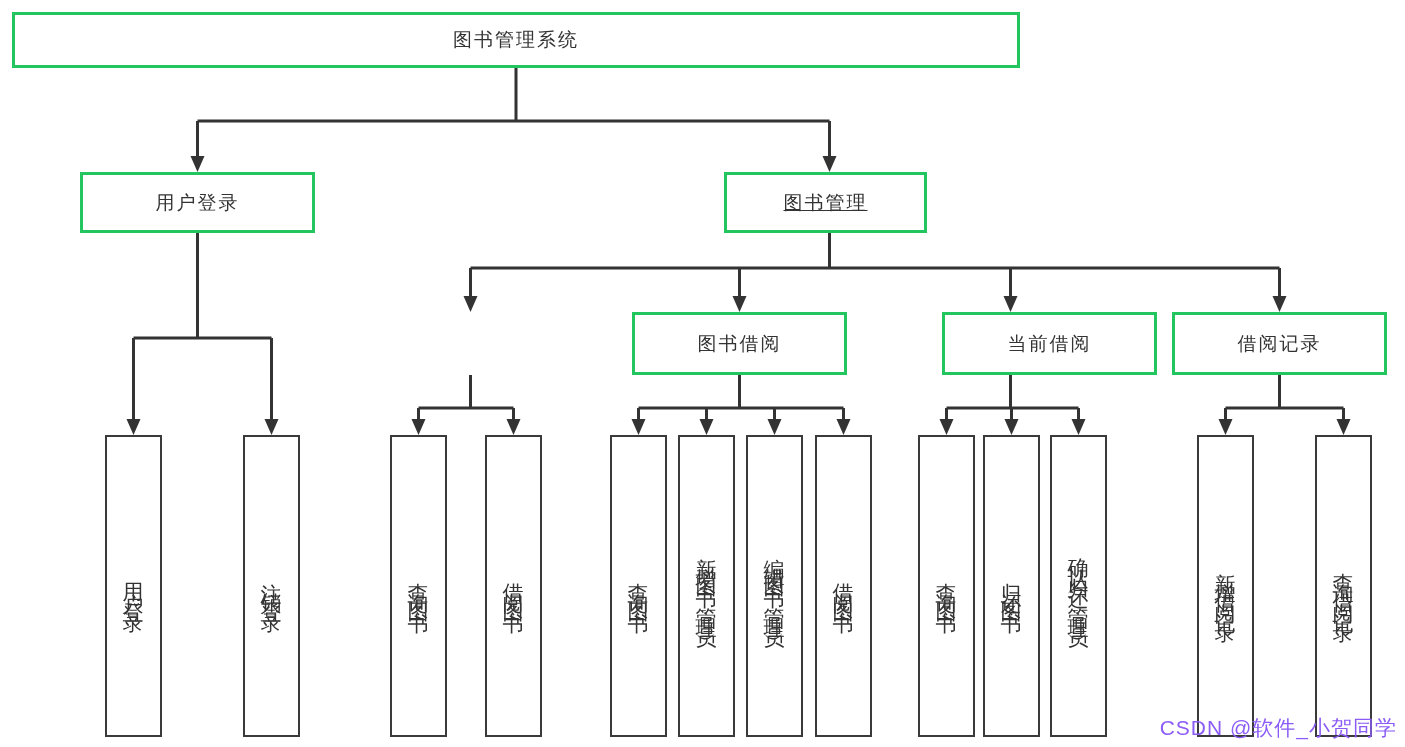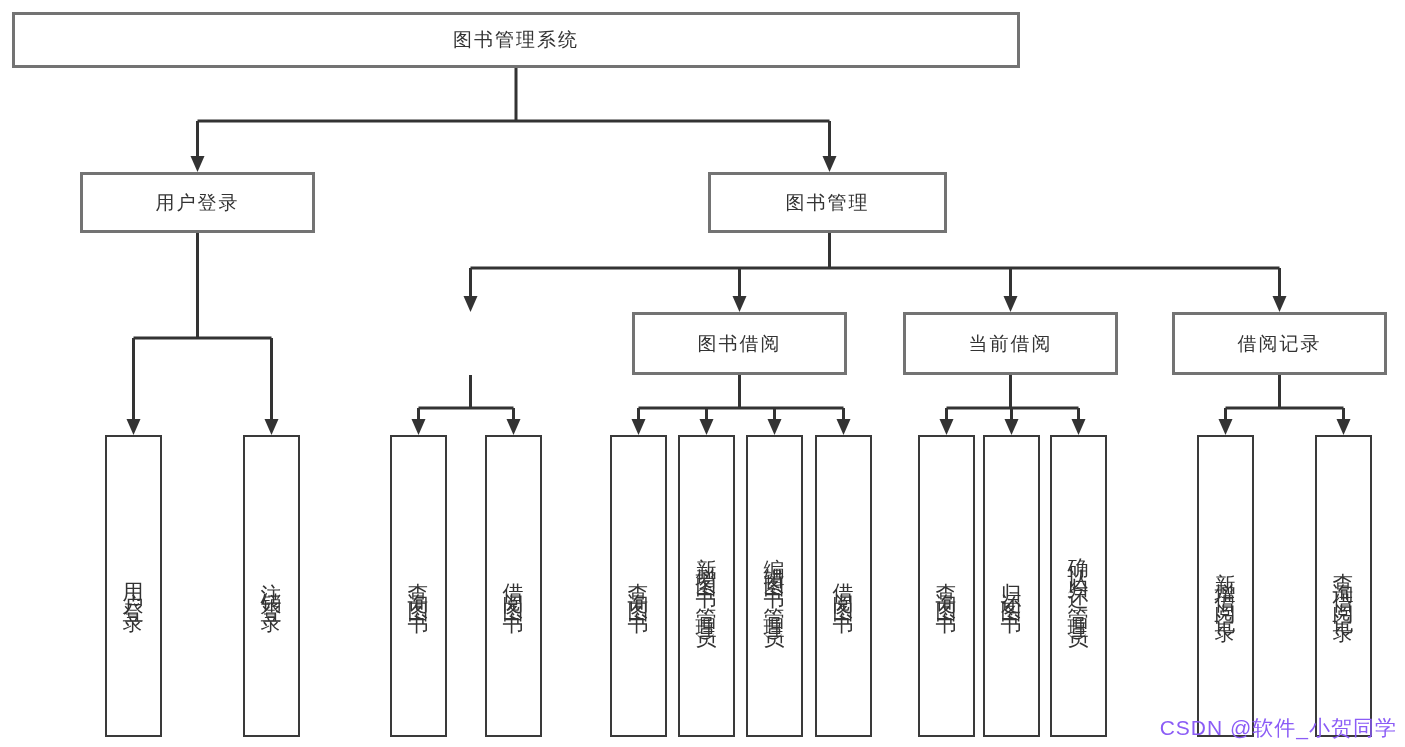--- a/index.html
+++ b/index.html
@@ -5,21 +5,21 @@
   html,body{margin:0;padding:0;background:#ffffff;}
   #stage{
     position:relative;width:1405px;height:747px;background:#ffffff;overflow:hidden;
     font-family:"Liberation Sans", sans-serif;color:#333333;
   }
   #connectors{position:absolute;left:0;top:0;width:1405px;height:747px;}
   .box{
     position:absolute;box-sizing:border-box;background:#ffffff;
     display:flex;align-items:center;justify-content:center;text-align:center;
   }
-  .box.lvl{border:3px solid #737373;}
+  .box.lvl{border:3px solid #22c55e;}
   .box.leaf{border:2px solid #3a3a3a;}
   .box.h span{font-size:19px;letter-spacing:2px;color:#333333;white-space:nowrap;}
   .box.v span{
     writing-mode:vertical-rl;text-orientation:mixed;
     font-size:21px;letter-spacing:10px;color:#333333;line-height:1;
   }
   #watermark{
     position:absolute;right:8px;bottom:5px;
     font-size:21px;color:#8b5cf6;letter-spacing:1px;white-space:nowrap;
   }
@@ -69,28 +69,28 @@
     </g>
   </svg>
 
   <div class="box lvl h" style="left:12px;top:12px;width:1008px;height:56px;">
     <span>图书管理系统</span>
   </div>
 
   <div class="box lvl h" style="left:80px;top:172px;width:235px;height:61px;">
     <span>用户登录</span>
   </div>
-  <div class="box lvl h" style="left:708px;top:172px;width:239px;height:61px;">
+  <div class="box lvl h" style="left:724px;top:172px;width:203px;height:61px;text-decoration:underline;">
     <span>图书管理</span>
   </div>
 
   <div class="box lvl h" style="left:632px;top:312px;width:215px;height:63px;">
     <span>图书借阅</span>
   </div>
-  <div class="box lvl h" style="left:903px;top:312px;width:215px;height:63px;">
+  <div class="box lvl h" style="left:942px;top:312px;width:215px;height:63px;">
     <span>当前借阅</span>
   </div>
   <div class="box lvl h" style="left:1172px;top:312px;width:215px;height:63px;text-align:right;">
     <span>借阅记录</span>
   </div>
 
   <div class="box leaf v" style="left:105px;top:435px;width:57px;height:302px;">
     <span>用户登录</span>
   </div>
   <div class="box leaf v" style="left:243px;top:435px;width:57px;height:302px;">

